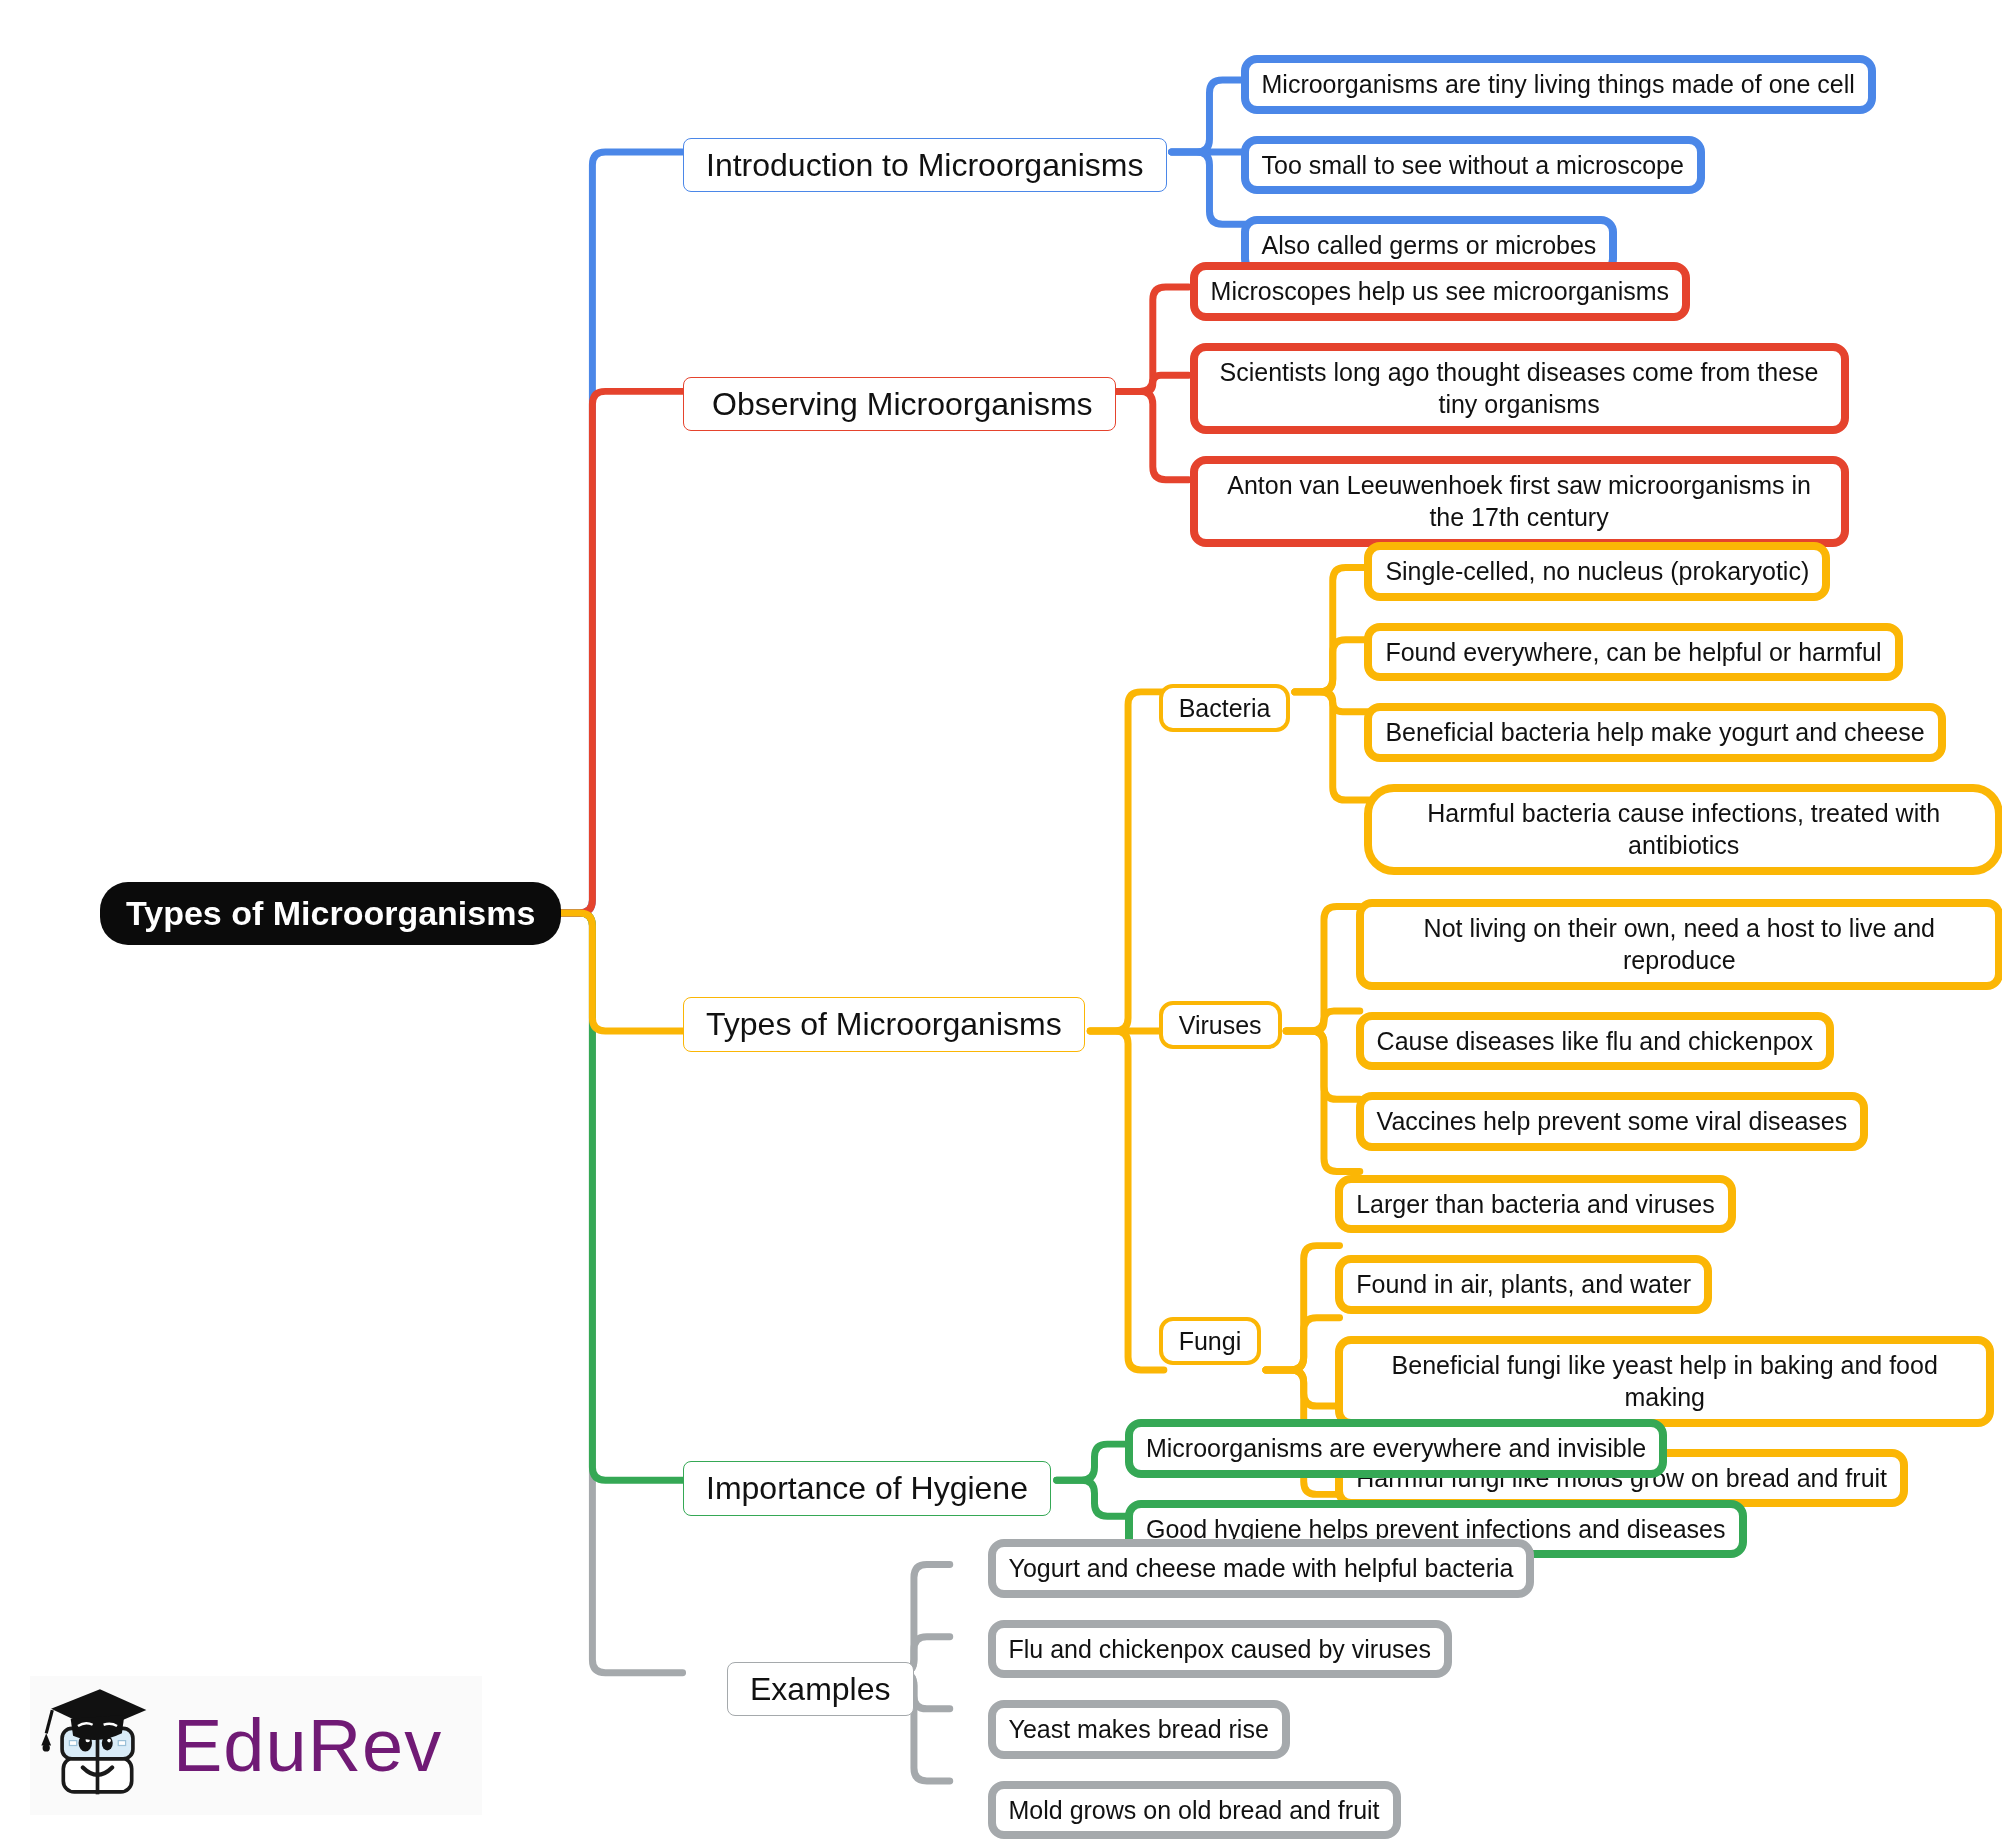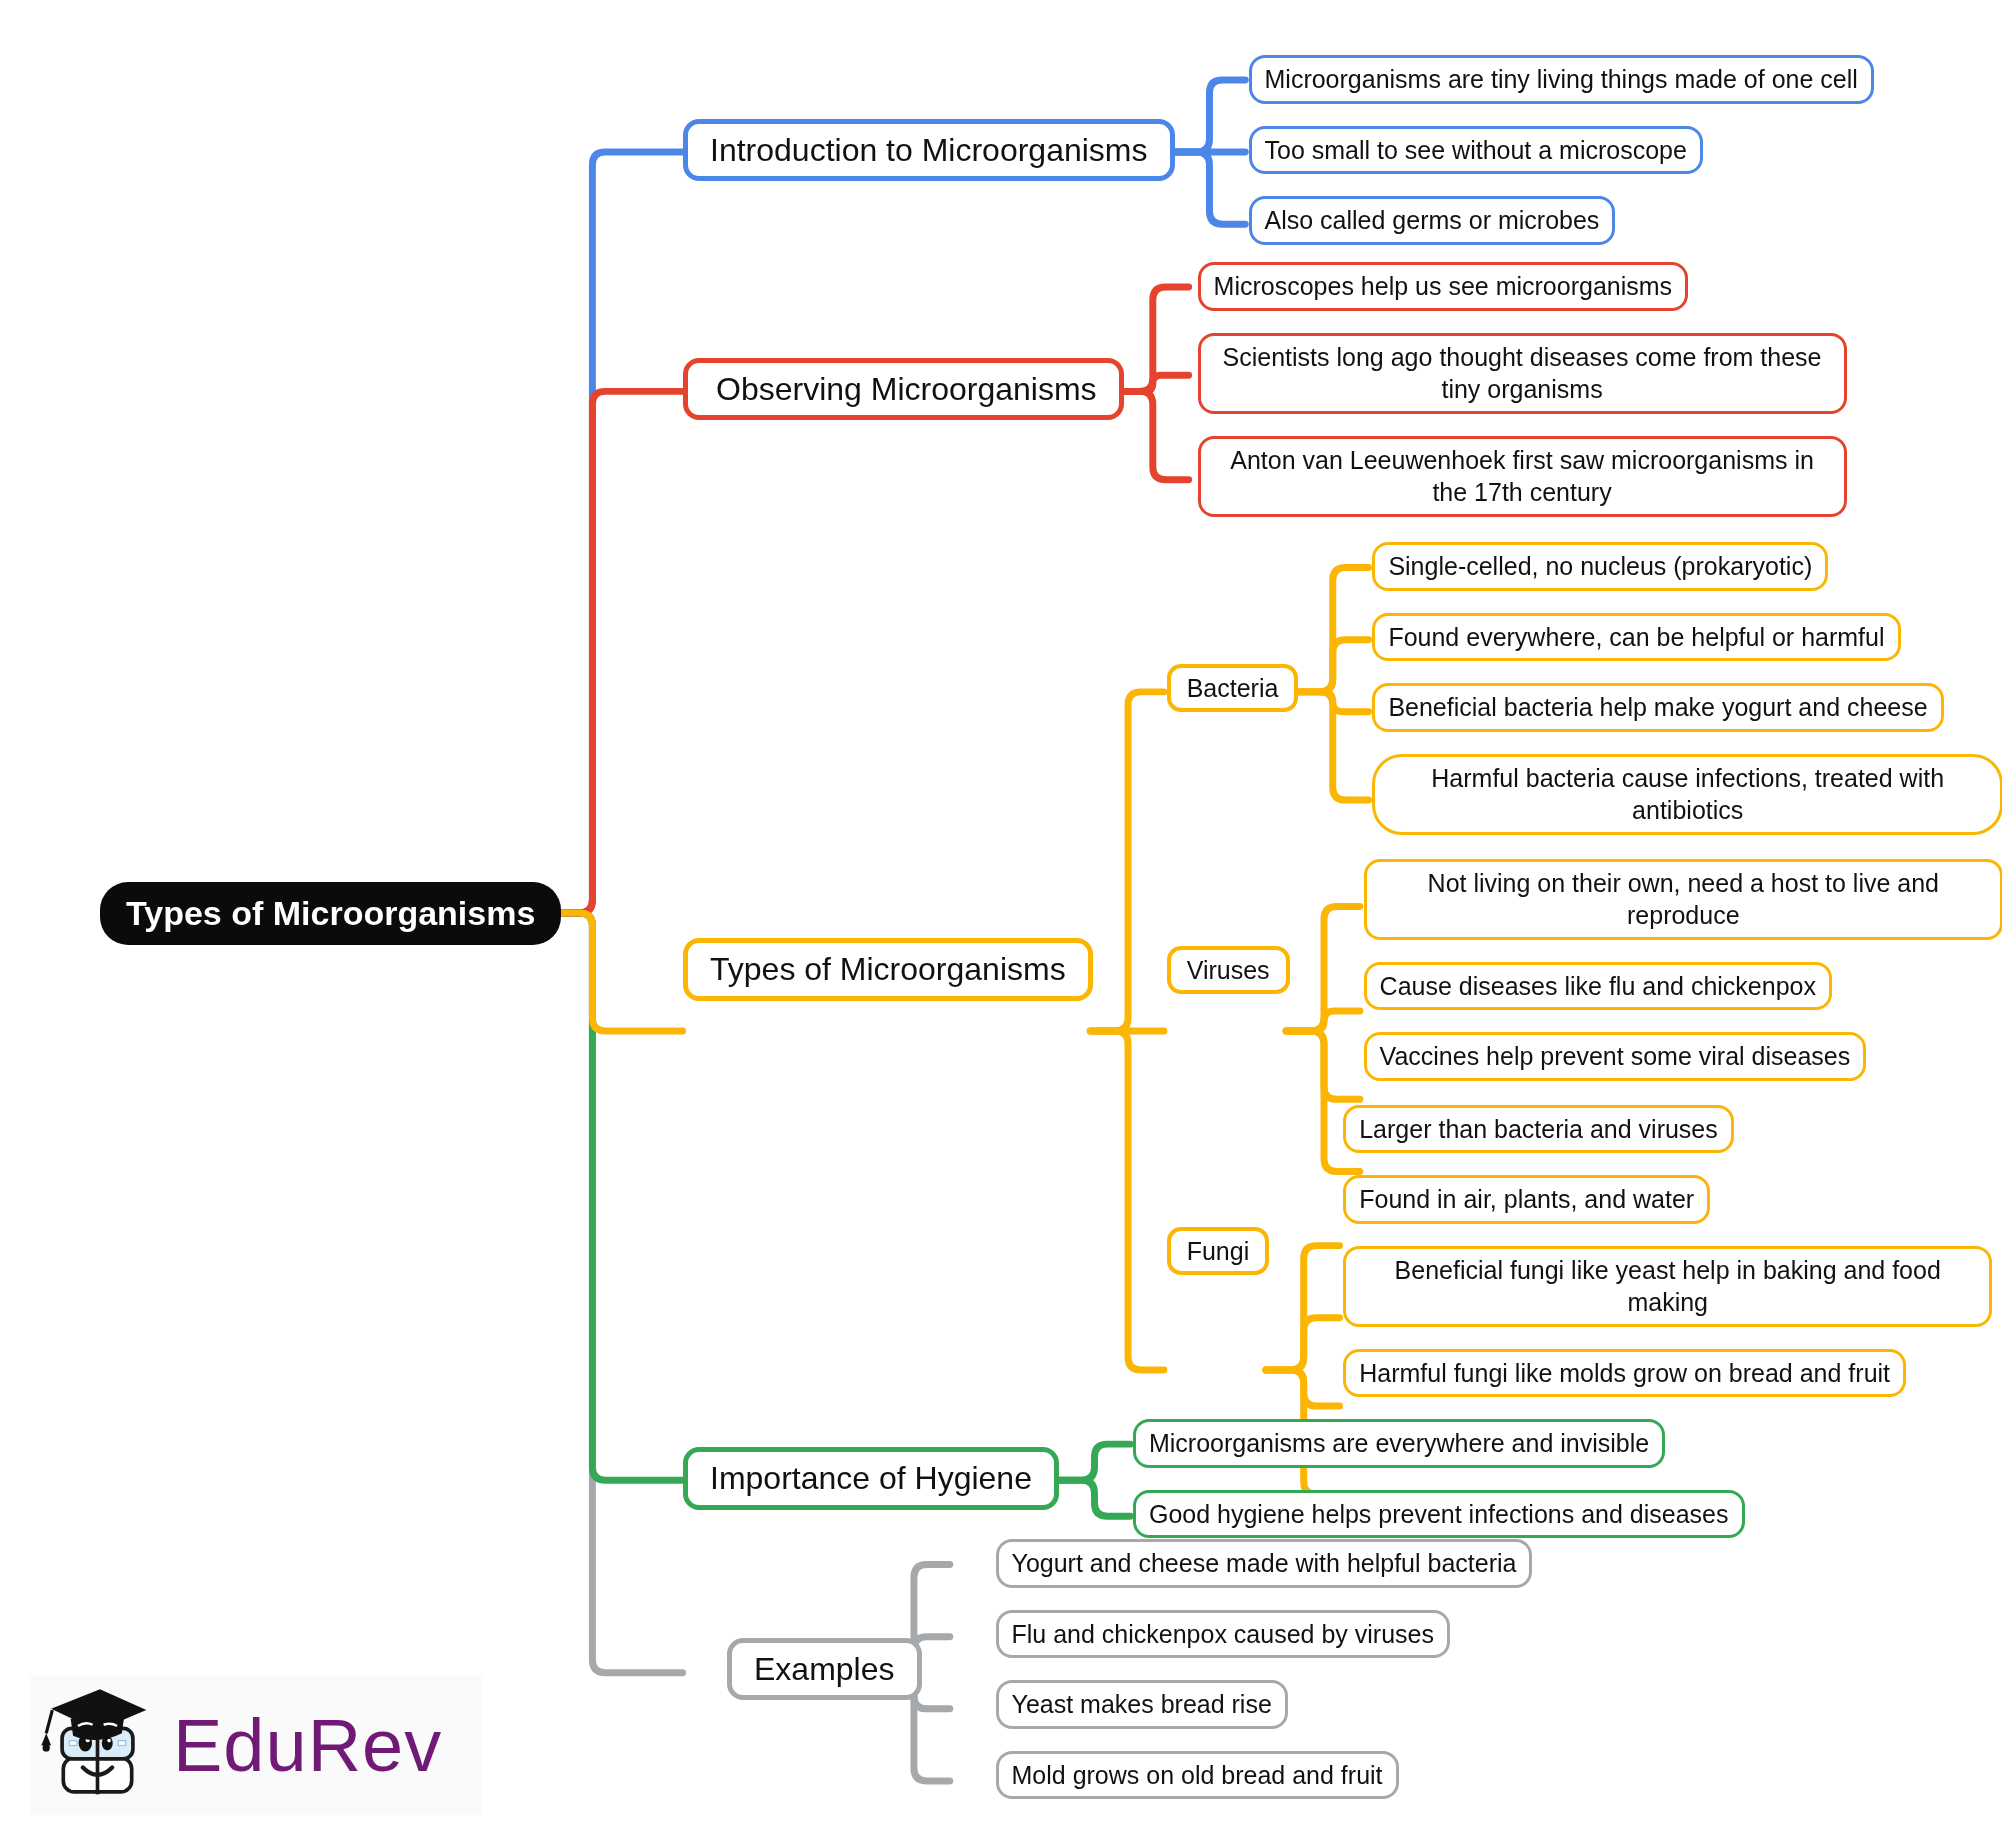--- a/index.html
+++ b/index.html
@@ -23,33 +23,33 @@
   
   .family{position:absolute;left:683px;display:flex;align-items:center;}
   .family.inner{position:static;display:flex;align-items:center;}
   #family-intro{top:55px;}
   #family-observing{top:262px;}
   #family-types{top:542px;}
   #family-hygiene{top:1419px;}
   #family-examples{top:1539px;}
 
   .bnode{
-    background:#fff;border:5px solid #14b8a6;border-radius:16px;z-index:2;position:relative;
+    background:#fff;border:1px solid #14b8a6;border-radius:8px;z-index:2;position:relative;
     font-size:32px;line-height:1.2;padding:7px 22px;white-space:nowrap;
   }
   .snode{
     background:#fff;border:4px solid #333;border-radius:14px;z-index:2;position:relative;
     font-size:25px;line-height:1.2;padding:5px 16px;white-space:nowrap;
   }
   .kids{display:flex;flex-direction:column;margin-left:74px;align-items:flex-start;}
   .kids > * + *{margin-top:22px;}
   #family-types > .kids{margin-left:74px;}
   #family-types > .kids > * + *{margin-top:24px;}
   .leaf{
-    background:#fff;border:3px solid #c4b5fd;border-radius:16px;z-index:2;position:relative;
+    background:#fff;border:8px solid #c4b5fd;border-radius:16px;z-index:2;position:relative;
     font-size:25px;line-height:1.3;padding:5px 13px;max-width:617px;text-align:center;
   }
 
   
   .logo{
     position:absolute;left:30px;top:1676px;z-index:2;
     display:flex;align-items:center;gap:14px;
     background:#fafafa;padding:6px 40px 6px 6px;
   }
   .logo-text{font-size:74px;font-weight:normal;color:#701a75;letter-spacing:1px;}

